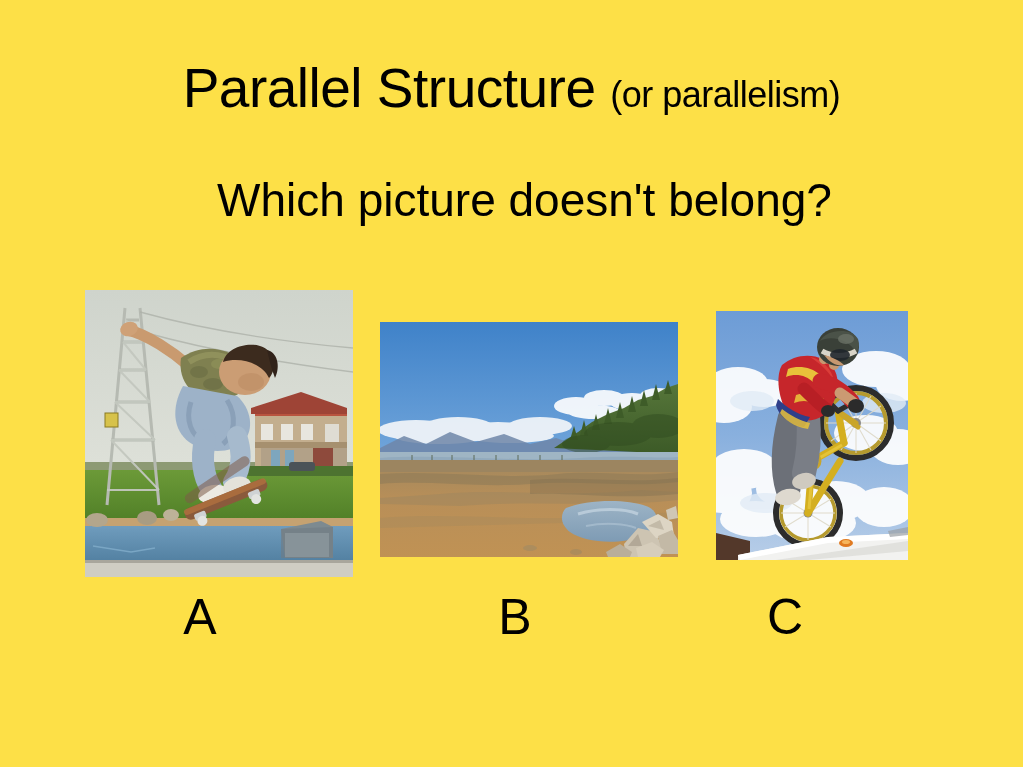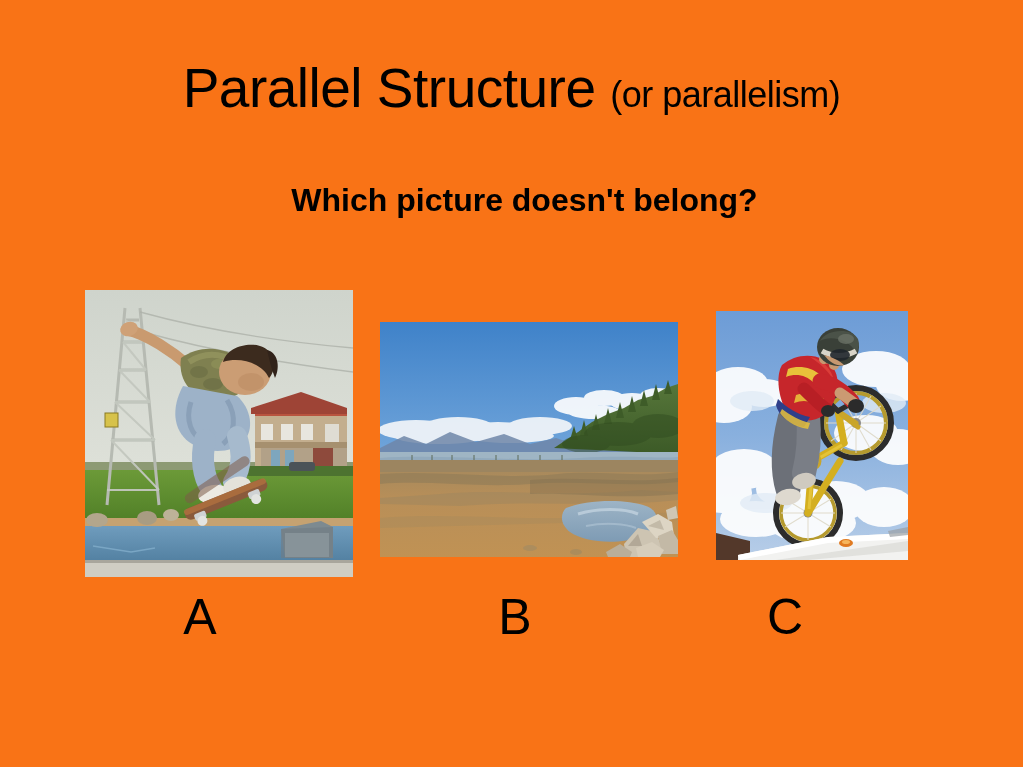--- a/index.html
+++ b/index.html
@@ -13,21 +13,21 @@
     height: 767px;
     font-family: "Liberation Sans", sans-serif;
     color: #000000;
     overflow: hidden;
     position: relative;
   }
   .slide {
     position: relative;
     width: 1023px;
     height: 767px;
-    background: #f97316;
+    background: #fde047;
   }
 
   
   .title-block {
     position: absolute;
     left: 0;
     top: 58px;
     width: 1023px;
     text-align: center;
     white-space: nowrap;
@@ -46,23 +46,23 @@
 
   
   .question-block {
     position: absolute;
     left: 0;
     top: 176px;
     width: 1023px;
     text-align: center;
   }
   .question-line {
-    font-size: 32px;
+    font-size: 46px;
     line-height: 48px;
-    font-weight: 700;
+    font-weight: 400;
     padding-left: 26px;
   }
 
   
   .pictures {
     position: absolute;
     left: 0;
     top: 0;
     width: 1023px;
     height: 767px;

